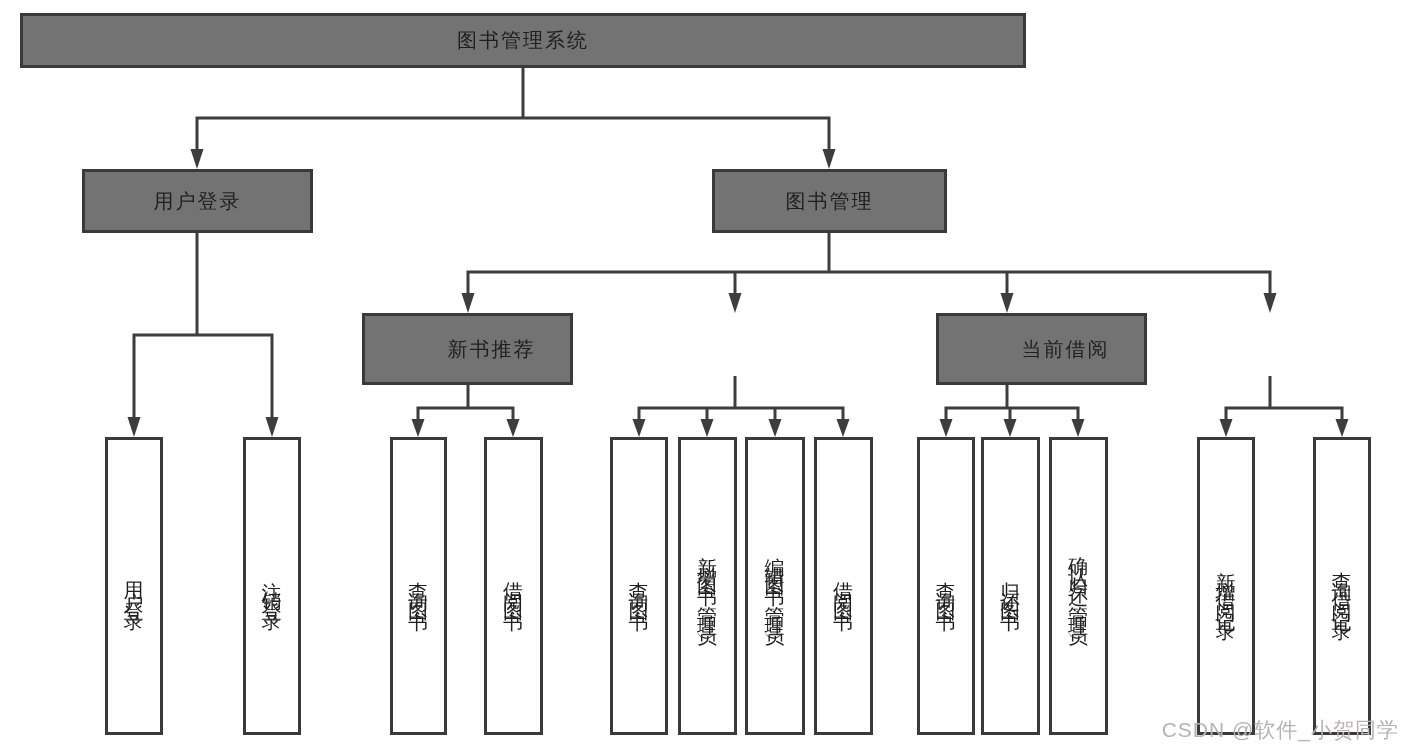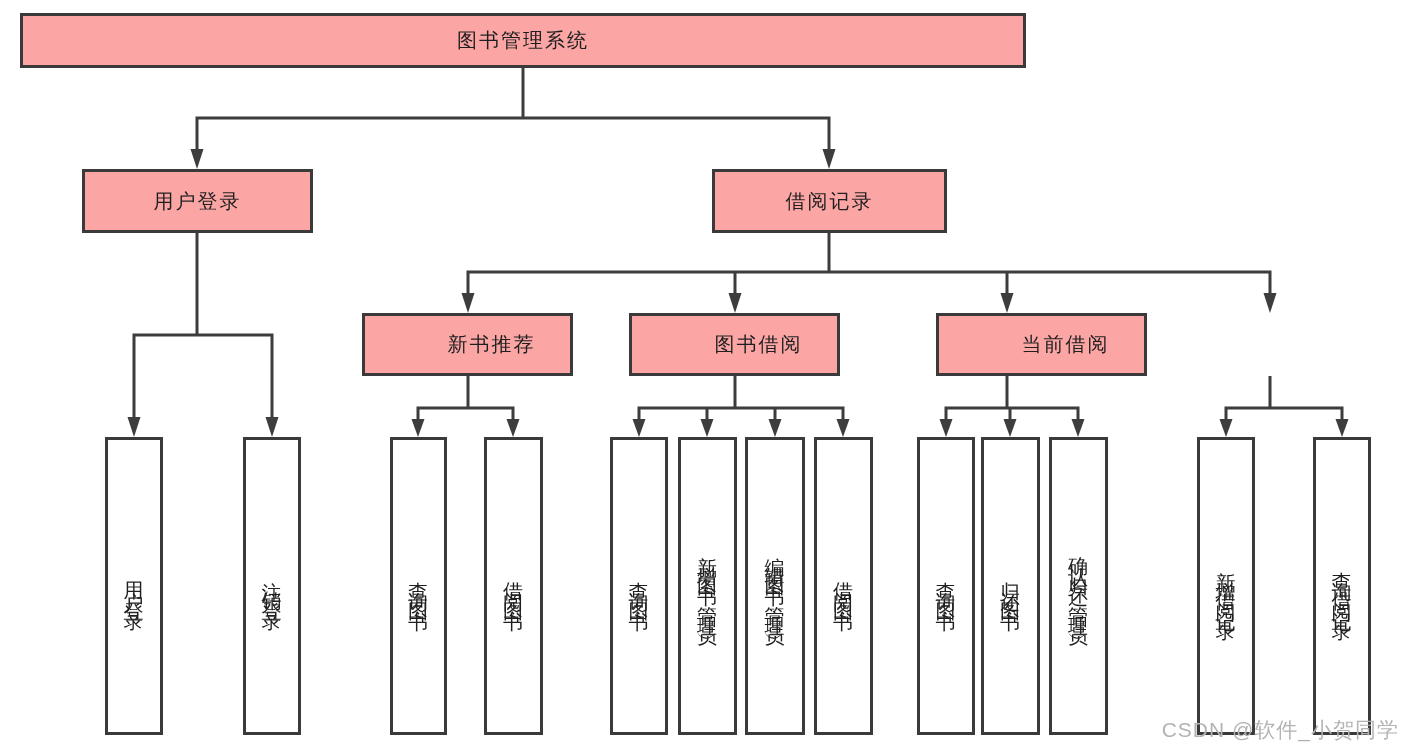--- a/index.html
+++ b/index.html
@@ -16,32 +16,32 @@
   .wires {
     position: absolute;
     left: 0; top: 0;
     width: 1405px; height: 747px;
     pointer-events: none;
   }
   .wires path { stroke: #3d3d3d; stroke-width: 3; fill: none; }
   .wires polygon { fill: #3d3d3d; stroke: none; }
   .node {
     position: absolute;
-    background: #fca5a5;
+    background: #737373;
     border: 3px solid #3a3a3a;
     display: flex;
     align-items: center;
     justify-content: center;
     font-size: 20px;
     letter-spacing: 2px;
     white-space: nowrap;
   }
   .root  { left: 20px;  top: 13px;  width: 1006px; height: 55px; }
   .lvl2  { top: 169px; height: 64px; }
-  .lvl3  { top: 313px; height: 63px; padding-left: 48px; }
+  .lvl3  { top: 313px; height: 72px; padding-left: 48px; }
   .vbox  {
     position: absolute;
     top: 437px;
     height: 298px;
     background: #ffffff;
     border: 3px solid #3a3a3a;
     display: flex;
     align-items: center;
     justify-content: center;
     writing-mode: vertical-rl;
@@ -114,28 +114,25 @@
   </svg>
 
   <div class="node root">
     <span>图书管理系统</span>
   </div>
 
   <div class="node lvl2" style="left:82px; width:231px;">
     <span>用户登录</span>
   </div>
   <div class="node lvl2" style="left:712px; width:235px;">
-    <span>借阅记录</span>
+    <span>图书管理</span>
   </div>
 
   <div class="node lvl3" style="left:362px; width:211px;">
     <span>新书推荐</span>
-  </div>
-  <div class="node lvl3" style="left:629px; width:211px;">
-    <span>图书借阅</span>
   </div>
   <div class="node lvl3" style="left:936px; width:211px;">
     <span>当前借阅</span>
   </div>
 
   <div class="vbox" style="left:105px; width:58px;">
     <span>用户登录</span>
   </div>
   <div class="vbox" style="left:243px; width:58px;">
     <span>注销登录</span>

